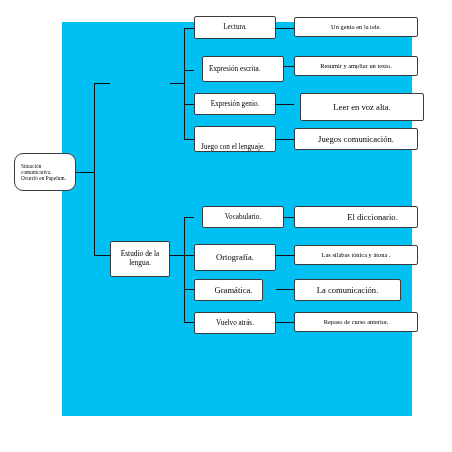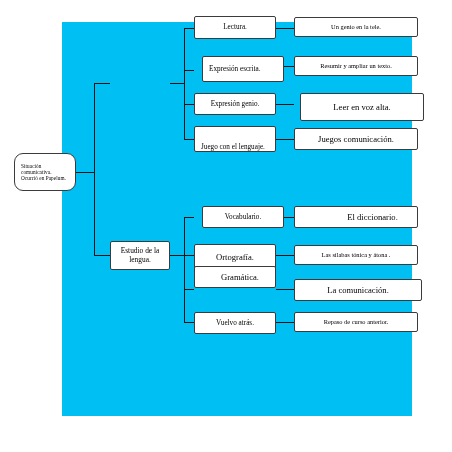--- a/index.html
+++ b/index.html
@@ -90,43 +90,43 @@
   <div class="node tiny c-center" style="left:294px;top:56px;width:124px;height:20px;">
     <span>Resumir y ampliar un texto.</span>
   </div>
   <div class="node big c-center" style="left:300px;top:93px;width:124px;height:28px;">
     <span>Leer en voz alta.</span>
   </div>
   <div class="node big c-center" style="left:294px;top:128px;width:124px;height:22px;">
     <span>Juegos comunicación.</span>
   </div>
 
-  <div class="node lvl1 c-center" style="left:110px;top:241px;width:60px;height:29px;">
+  <div class="node lvl1 c-center" style="left:110px;top:241px;width:60px;height:36px;">
     <span>Estudio de la lengua.</span>
   </div>
 
   <div class="node lvl2 c-center" style="left:194px;top:206px;width:82px;height:22px;margin-left:8px;">
     <span>Vocabulario.</span>
   </div>
   <div class="node big c-center" style="left:194px;top:244px;width:82px;height:27px;">
     <span>Ortografía.</span>
   </div>
-  <div class="node big c-center" style="left:194px;top:266px;width:82px;height:22px;padding-left:13px;">
+  <div class="node big c-center" style="left:194px;top:279px;width:69px;height:22px;padding-left:13px;">
     <span>Gramática.</span>
   </div>
   <div class="node lvl2 c-center" style="left:194px;top:312px;width:82px;height:22px;">
     <span>Vuelvo atrás.</span>
   </div>
 
   <div class="node big c-center" style="left:294px;top:206px;width:124px;height:22px;padding-left:36px;">
     <span>El diccionario.</span>
   </div>
   <div class="node tiny c-center" style="left:294px;top:245px;width:124px;height:20px;">
     <span>Las sílabas tónica y átona .</span>
   </div>
-  <div class="node big c-center" style="left:294px;top:279px;width:128px;height:22px;">
+  <div class="node big c-center" style="left:294px;top:279px;width:107px;height:22px;">
     <span>La comunicación.</span>
   </div>
   <div class="node tiny c-center" style="left:294px;top:312px;width:124px;height:20px;">
     <span>Repaso de curso anterior.</span>
   </div>
 
 </div>
 
 </body></html>

